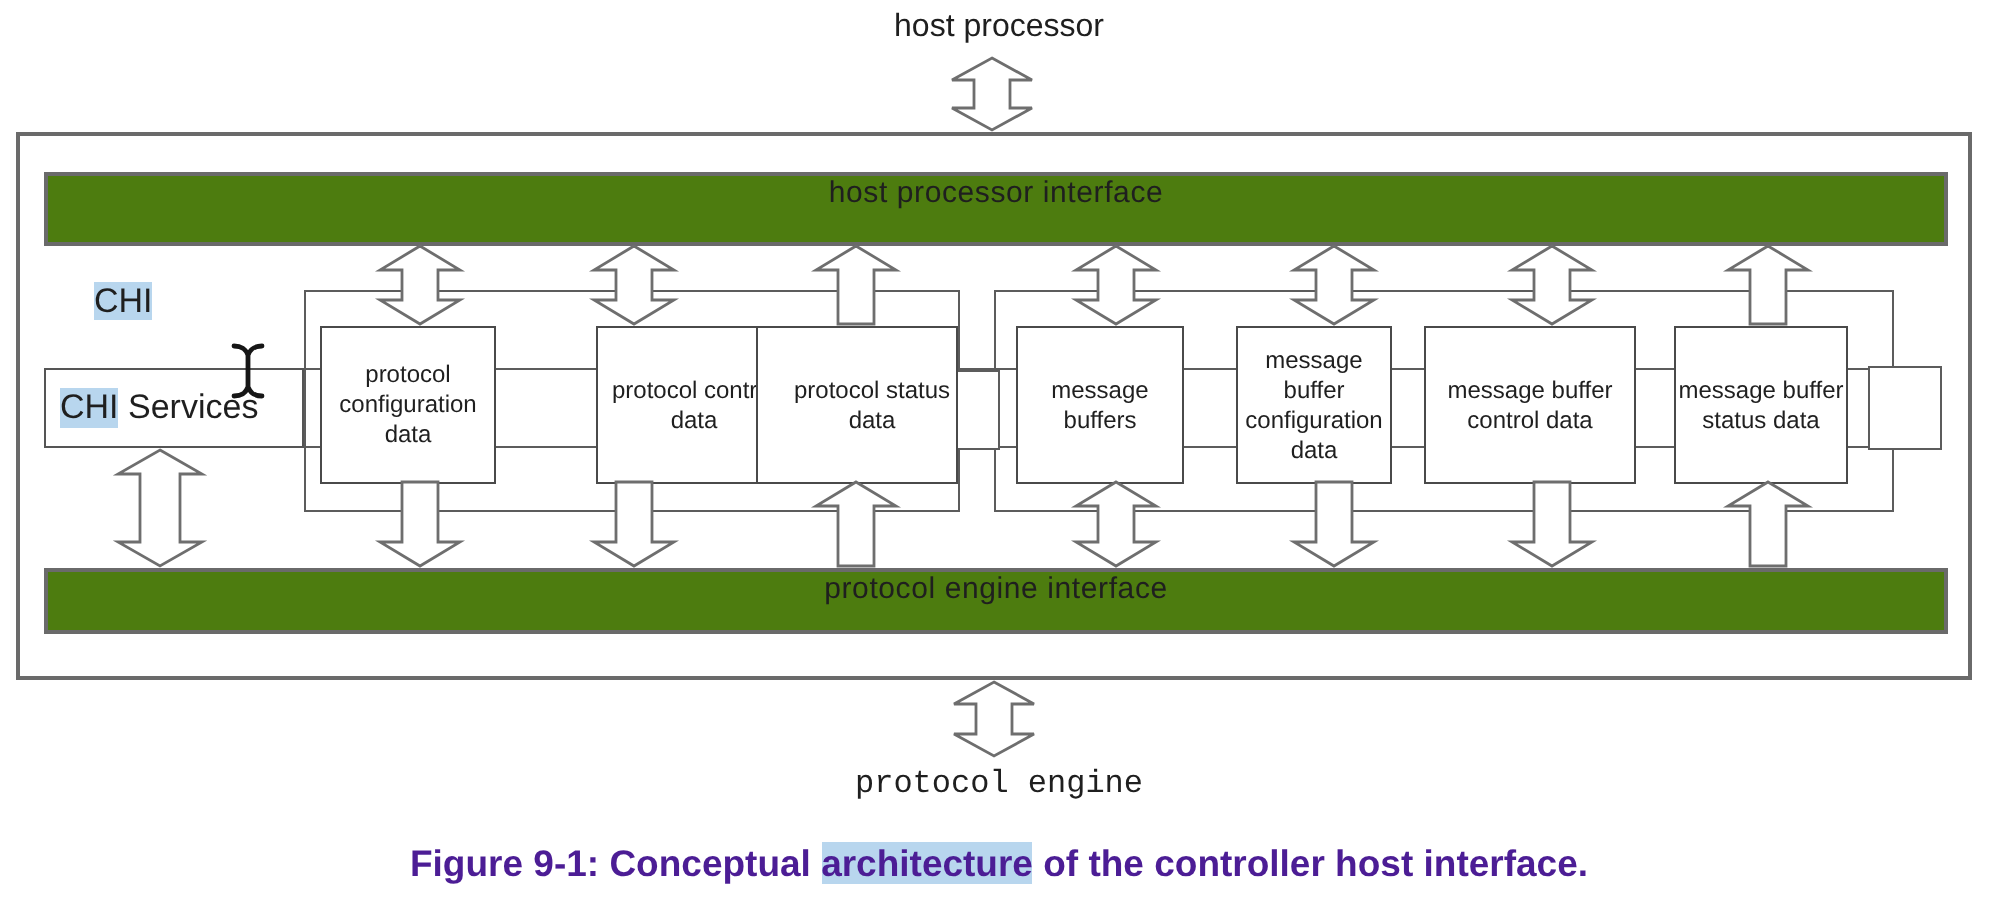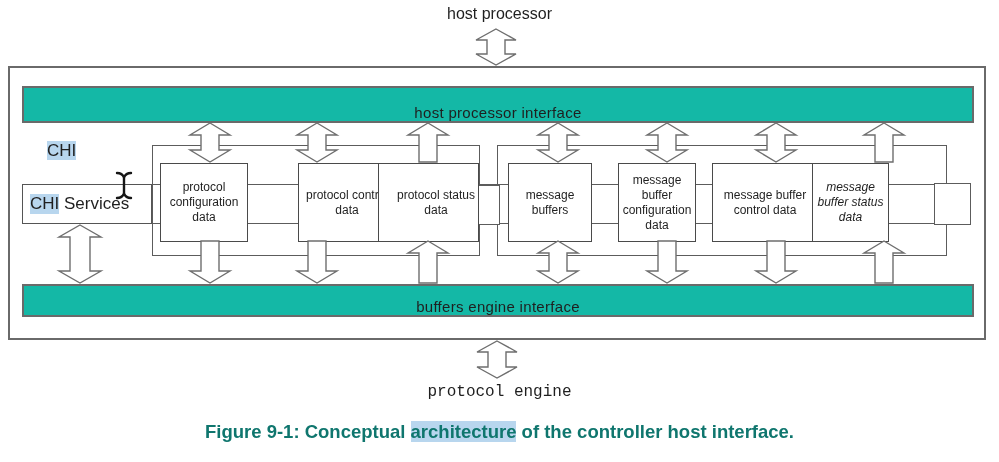--- a/index.html
+++ b/index.html
@@ -7,22 +7,22 @@
     position:relative;
     width:999px;height:462px;
     overflow:hidden;
     font-family:"Liberation Sans", sans-serif;
     color:#1f1f1f;
   }
   .abs{position:absolute;box-sizing:border-box;}
 
   
   .outer-box{left:8px;top:66px;width:978px;height:274px;border:2px solid #6a6a6a;z-index:0;background:#fff;}
-  .iface-bar{left:22px;top:86px;width:952px;height:37px;border:2px solid #6a6a6a;background:#14b8a6;z-index:1;
-             display:flex;align-items:flex-end;justify-content:center;font-size:15px;letter-spacing:.3px;}
+  .iface-bar{left:22px;top:86px;width:952px;height:37px;border:2px solid #6a6a6a;background:#4d7c0f;z-index:1;
+             display:flex;align-items:flex-start;justify-content:center;font-size:15px;letter-spacing:.3px;}
   .iface-bar.engine{top:284px;height:33px;}
 
   .group-rect{top:145px;height:111px;border:1.5px solid #5c5c5c;z-index:1;}
   .group-left{left:152px;width:328px;}
   .group-right{left:497px;width:450px;}
 
   
   .bus{left:152px;top:184px;width:819px;height:40px;border-top:1.5px solid #5c5c5c;border-bottom:1.5px solid #5c5c5c;z-index:1;}
 
   .bridge{left:477px;top:185px;width:23px;height:40px;background:#fff;border:1.5px solid #5c5c5c;z-index:2;}
@@ -36,47 +36,47 @@
   .dbox{top:163px;height:79px;border:1.5px solid #4a4a4a;background:#fff;z-index:3;
         display:flex;align-items:center;justify-content:center;text-align:center;
         font-size:12px;line-height:15px;}
   .dbox span{display:block;width:84px;}
   .b1{left:160px;width:88px;}
   .b2{left:270px;width:98px;margin-left:28px;}
   .b3{left:378px;width:101px;justify-content:flex-end;}
   .b4{left:508px;width:84px;}
   .b5{left:618px;width:78px;justify-content:center;}
   .b6{left:712px;width:106px;}
-  .b7{left:812px;width:77px;font-style:italic;}
+  .b7{left:837px;width:87px;}
 
   
   .ext-label{left:0;width:999px;text-align:center;font-size:16px;z-index:3;}
   .host-label{top:5px;}
   .engine-label{top:383px;font-family:Liberation Mono, monospace;}
-  .caption{left:0;top:421px;width:999px;text-align:center;font-weight:bold;font-size:18.5px;color:#0f766e;z-index:3;}
+  .caption{left:0;top:421px;width:999px;text-align:center;font-weight:bold;font-size:18.5px;color:#4c1d95;z-index:3;}
 
   
   #arrow-layer{left:0;top:0;z-index:4;pointer-events:none;}
   #arrow-layer polygon{fill:#ffffff;stroke:#6e6e6e;stroke-width:1.4;}
   #cursor-layer{left:110px;top:165px;z-index:6;pointer-events:none;}
   #cursor-layer path{stroke:#161616;stroke-width:2.4;fill:none;stroke-linecap:round;}
 </style>
 </head>
 <body>
 
 <div class="abs ext-label host-label">host processor</div>
 <div class="abs ext-label engine-label">protocol engine</div>
 
 <div class="abs outer-box"></div>
 
 <div class="abs iface-bar host">
   <span>host processor interface</span>
 </div>
 <div class="abs iface-bar engine">
-  <span>buffers engine interface</span>
+  <span>protocol engine interface</span>
 </div>
 
 <div class="abs group-rect group-left"></div>
 <div class="abs group-rect group-right"></div>
 <div class="abs bus"></div>
 <div class="abs bridge"></div>
 <div class="abs tab-right"></div>
 
 <div class="abs chi-label"><span class="hl">CHI</span></div>
 

